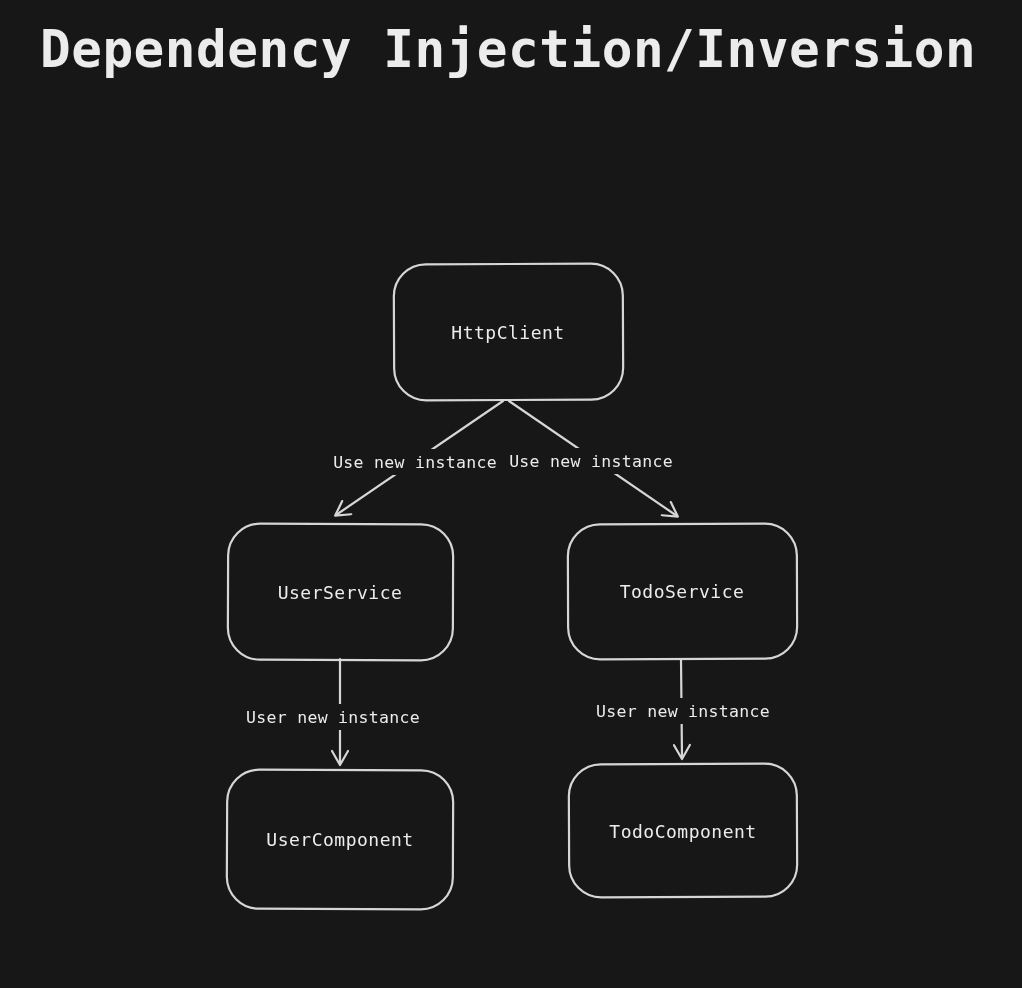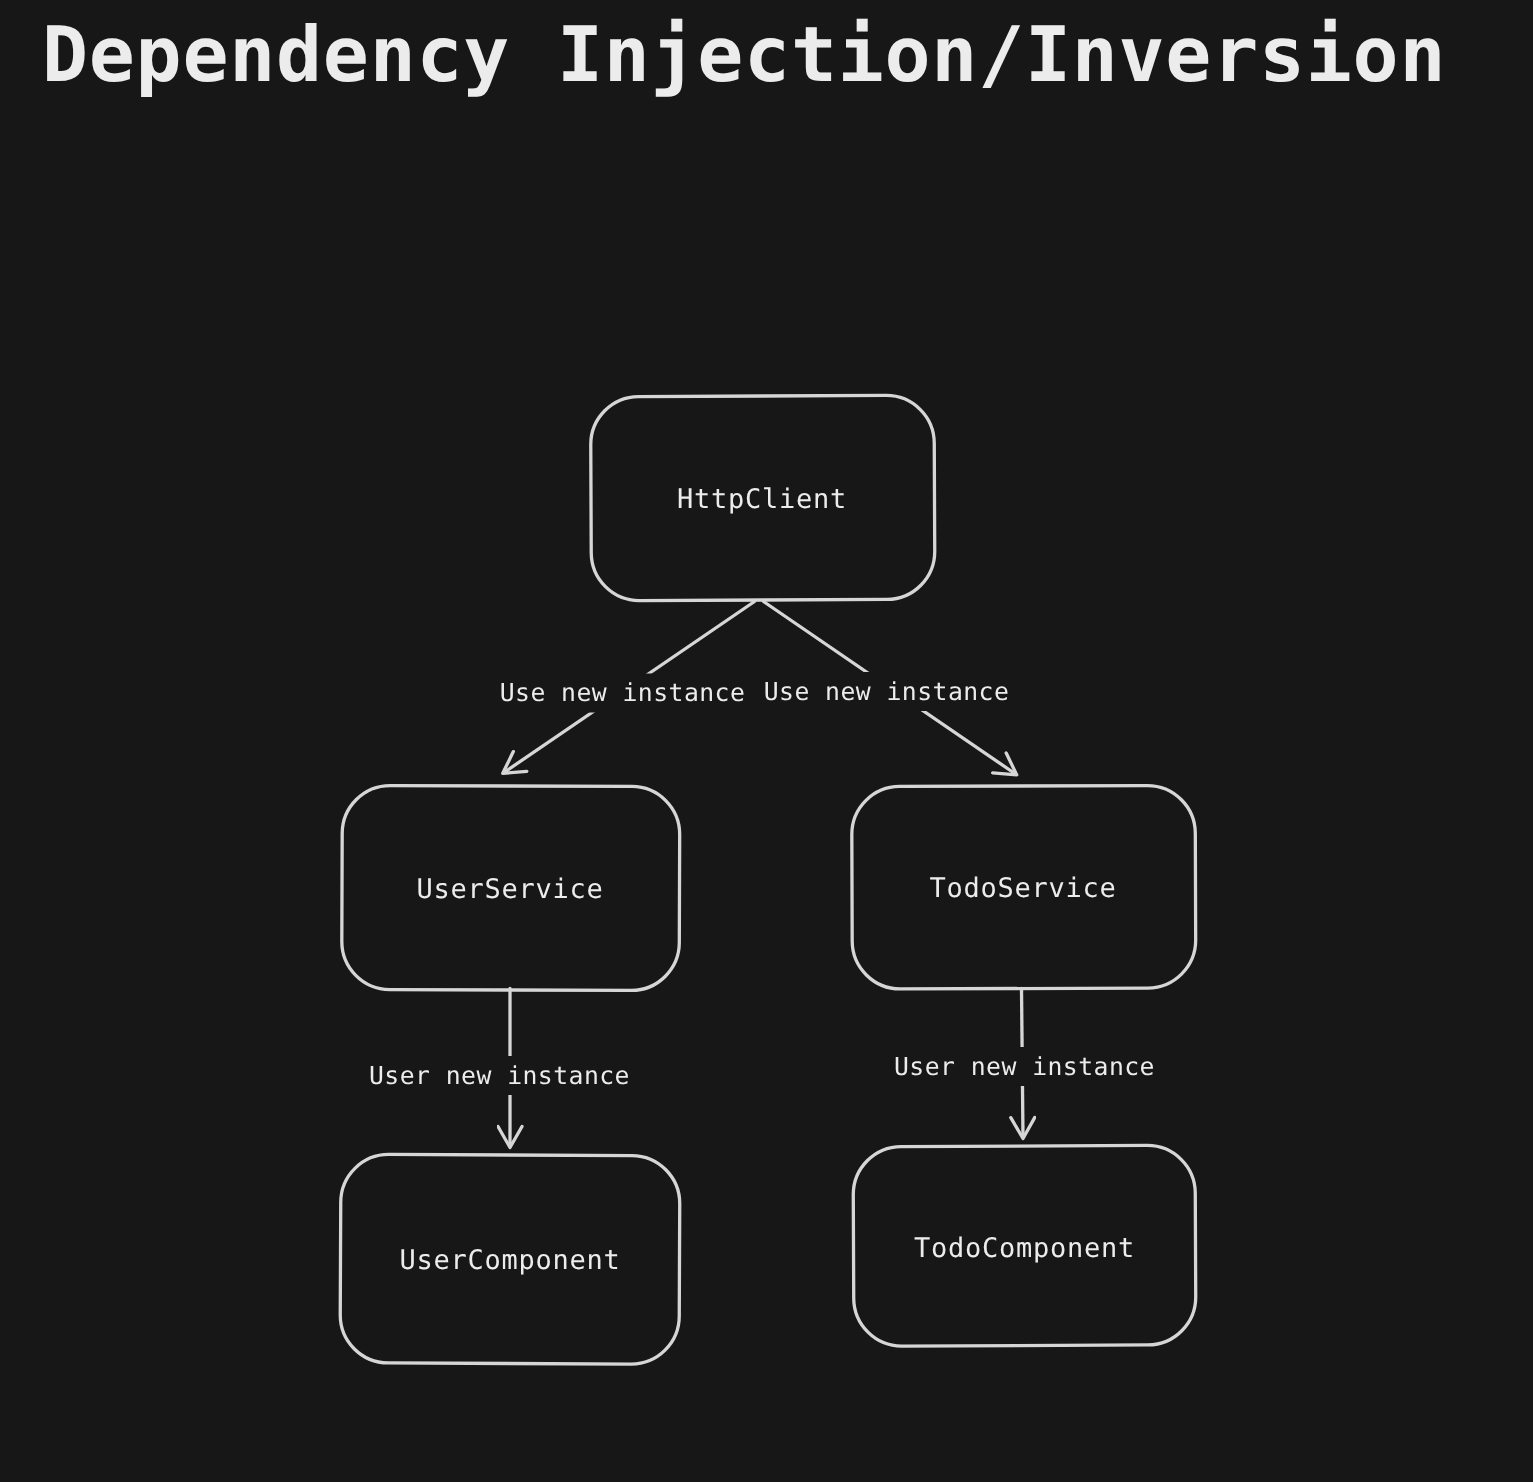--- a/index.html
+++ b/index.html
@@ -16,21 +16,21 @@
     position: relative;
     width: 1022px;
     height: 988px;
     overflow: hidden;
     font-family: "DejaVu Sans Mono", monospace;
   }
   .title {
     position: absolute;
     left: 28px;
     top: 8px;
-    margin: 0;
+    margin: 12px;
     font-family: "DejaVu Sans Mono", monospace;
     font-size: 51px;
     font-weight: 700;
     letter-spacing: 0.5px;
     color: var(--text);
     white-space: nowrap;
   }
   svg.canvas {
     position: absolute;
     left: 0;

